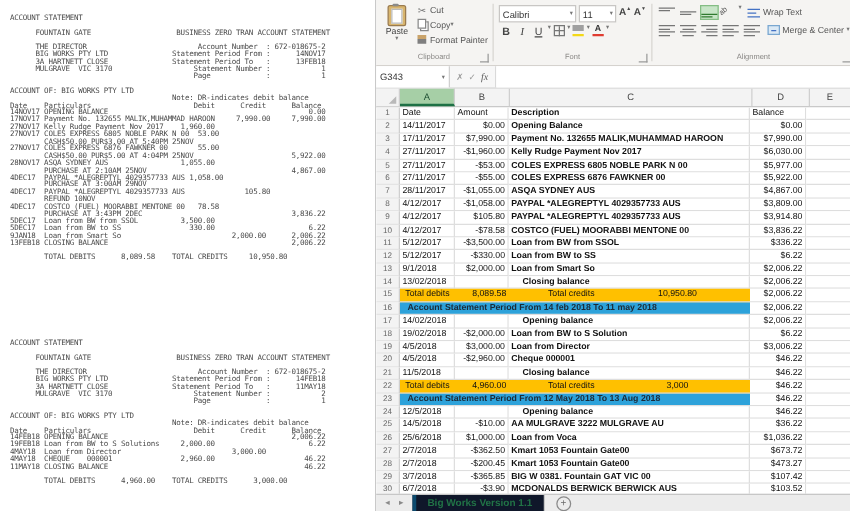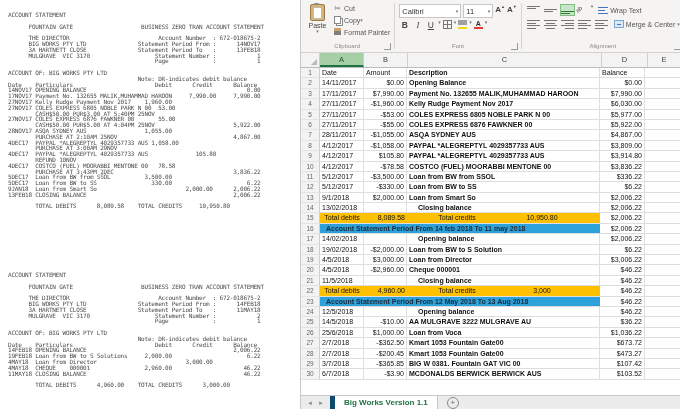--- a/index.html
+++ b/index.html
@@ -105,21 +105,21 @@
   .cSpan{width:280px;flex:none;border-bottom:1px solid #dedede;box-sizing:border-box;overflow:hidden;white-space:nowrap;cursor:cell;}
   .rowYellow{background:#ffc000;display:flex;}
   .rowYellow .tc1{width:44px;text-align:center;} .rowYellow .tc2{width:43px;text-align:right;padding-right:2px;box-sizing:border-box;}
   .rowYellow .tc3{width:100px;text-align:center;} .rowYellow .tc4{width:70px;text-align:center;}
   .rowBlue{background:#2da2da;padding-left:6px;font-weight:bold;color:#1b2a38;}
 
   
   .tabbar{height:13px;flex:none;background:#ececec;border-top:1px solid #c7c7c7;display:flex;align-items:stretch;font-size:7px;}
   .tab-nav{display:flex;align-items:center;gap:5px;padding:0 6px;color:#8a8a8a;font-size:6px;}
   .tab-nav span{cursor:pointer;}
-  .sheettab{background:#ffffff;border-left:5px solid #0c4a6e;border-right:1px solid #c6c6c6;padding:0 9px;
+  .sheettab{background:#0f172a;border-left:3px solid #0c4a6e;border-right:1px solid #c6c6c6;padding:0 9px;
             display:flex;align-items:center;color:#217346;font-weight:bold;font-size:8px;cursor:pointer;}
   .addsheet{width:10px;height:10px;border:1px solid #8a8a8a;border-radius:50%;color:#6a6a6a;font-size:8px;
             line-height:9px;text-align:center;align-self:center;margin-left:9px;cursor:pointer;}
 </style>
 </head>
 <body>
 
 <div class="doc-pane">
   <pre class="docpage p1">ACCOUNT STATEMENT
 
@@ -275,20 +275,32 @@
         </div>
       </div>
       <div class="rg-label">
         <span>Alignment</span>
         <span class="launcher"></span>
       </div>
     </div>
 
   </div>
 
+  <div class="fbar">
+    <div class="namebox">
+      <span>G343</span>
+      <span class="dd">▾</span>
+    </div>
+    <div class="fb-icons">
+      <span class="fb-ic">✗</span>
+      <span class="fb-ic">✓</span>
+      <span class="fb-fx">fx</span>
+    </div>
+    <div class="fb-input"></div>
+  </div>
 
   <div class="colhdr">
     <div class="corner"></div>
     <div class="ch chA sel">A</div>
     <div class="ch chB">B</div>
     <div class="ch chC">C</div>
     <div class="ch chD">D</div>
     <div class="ch chE">E</div>
   </div>
 

